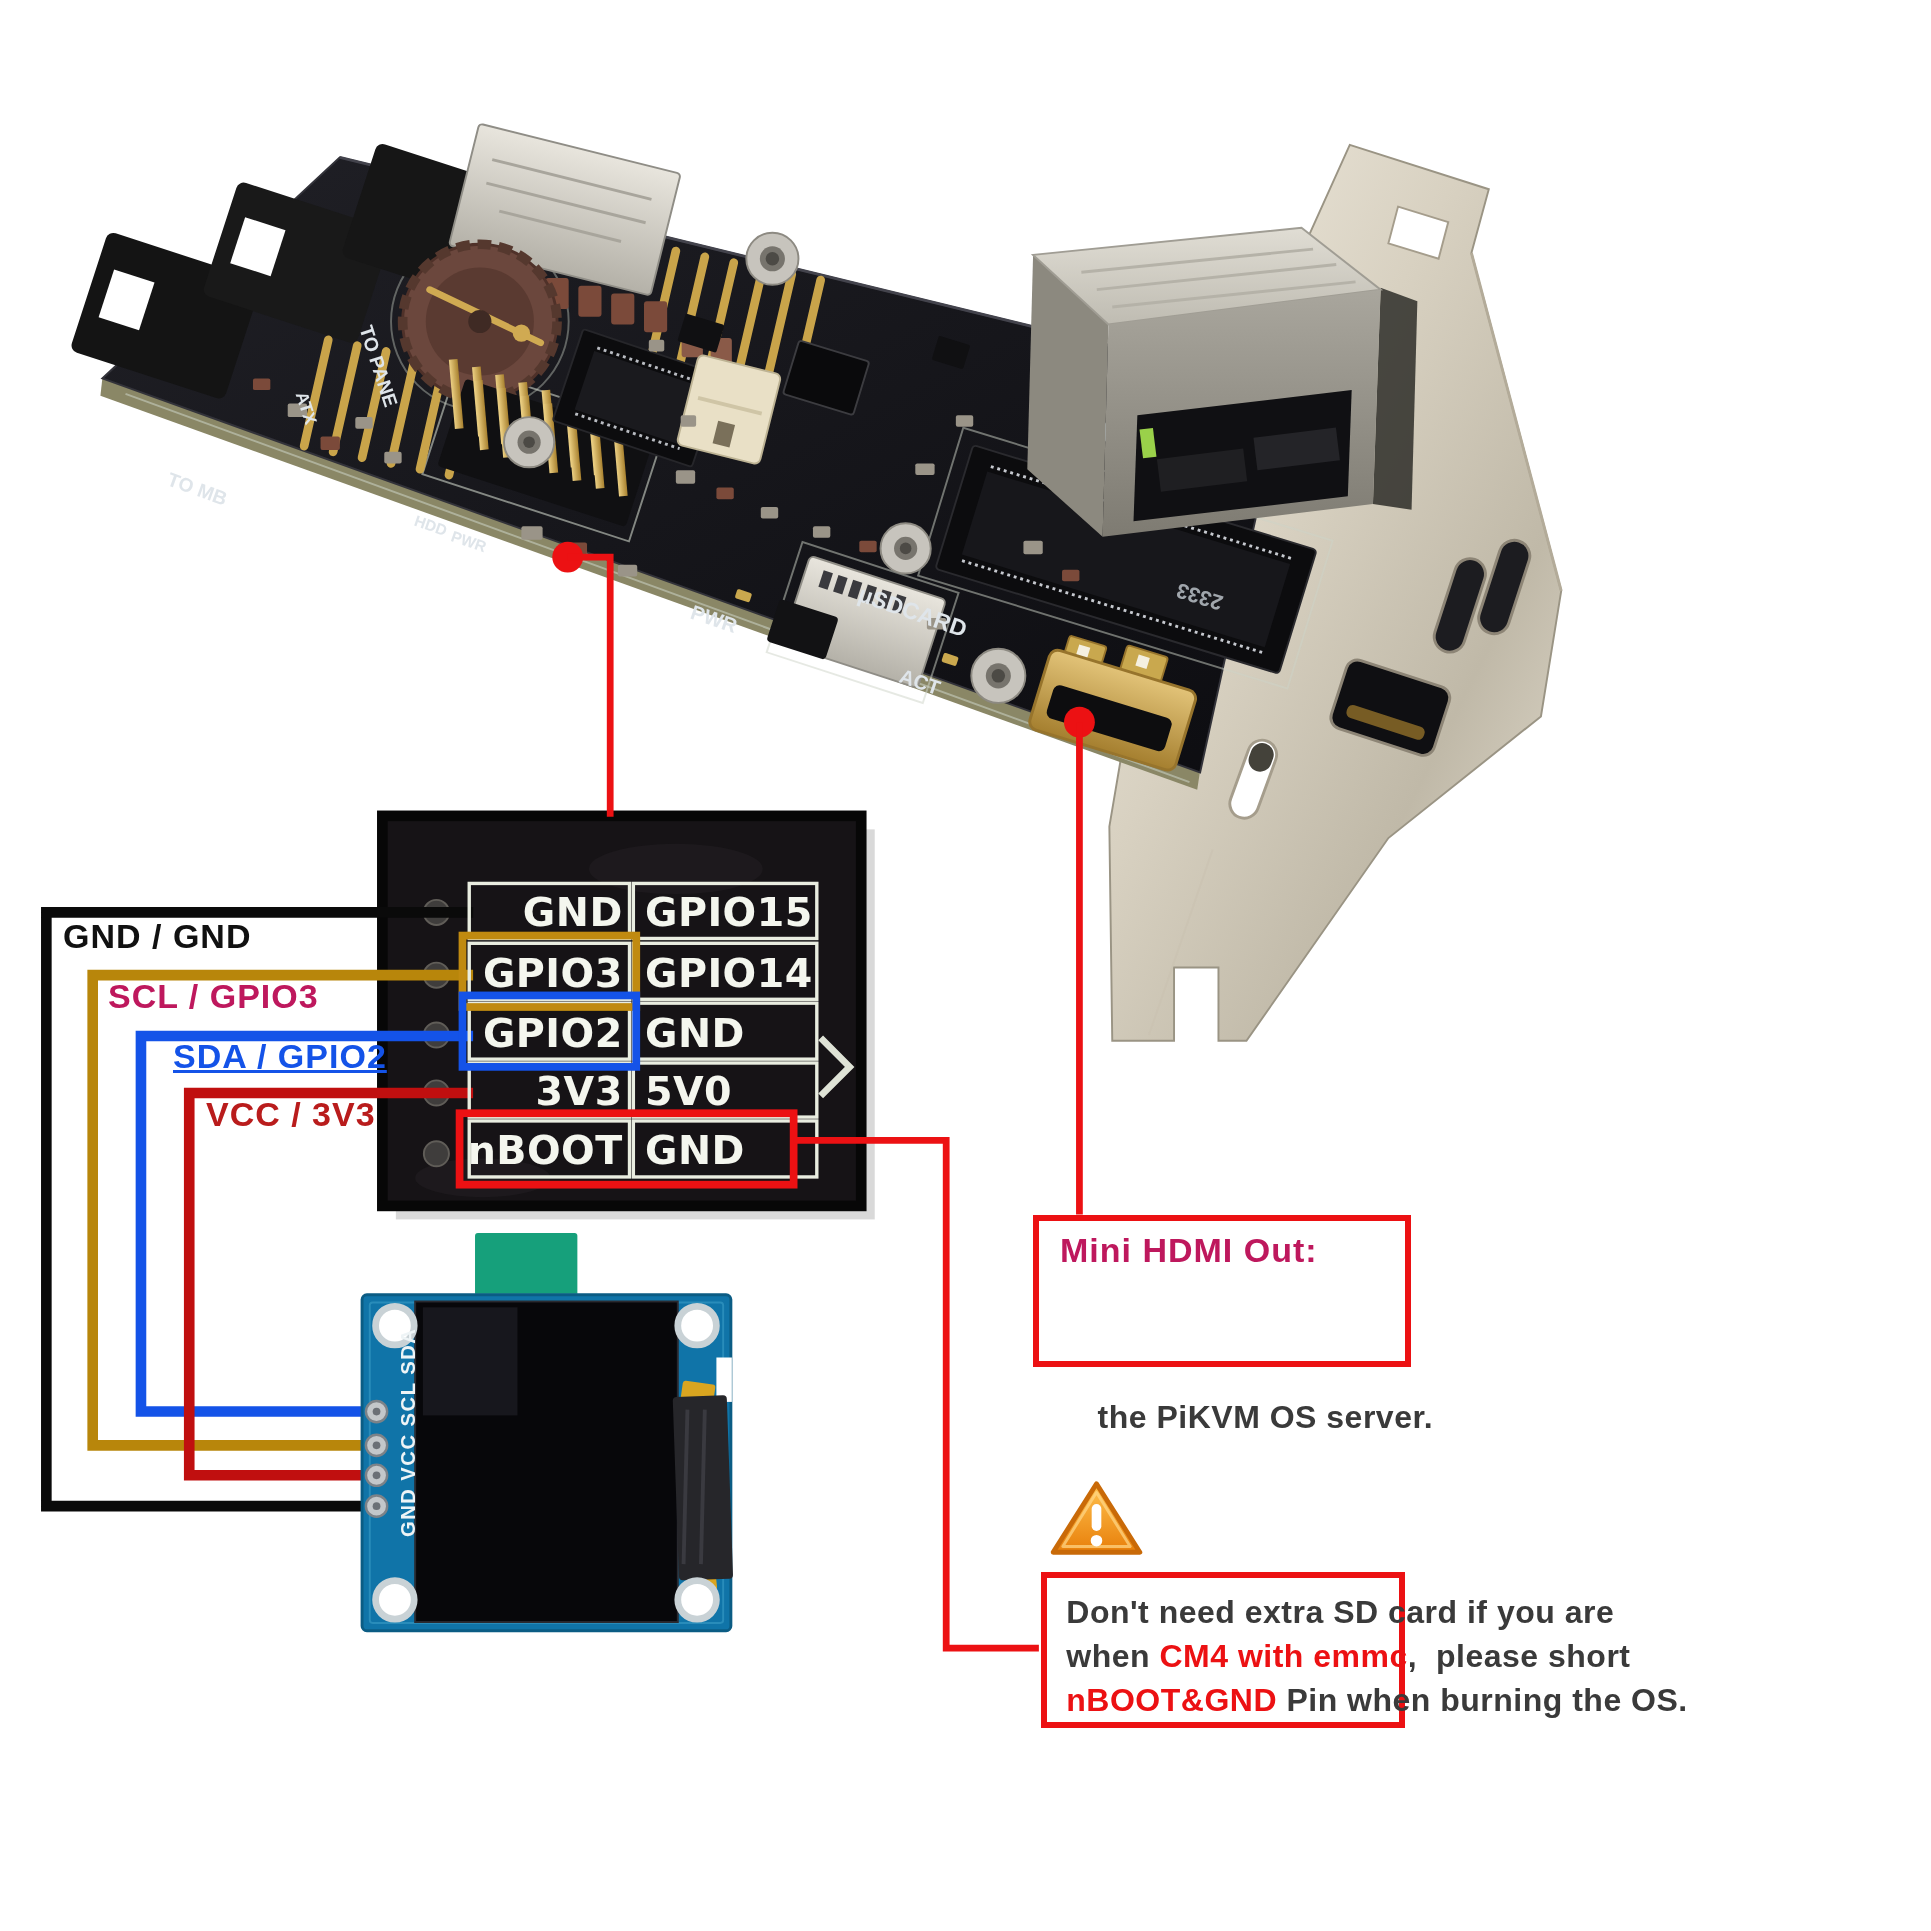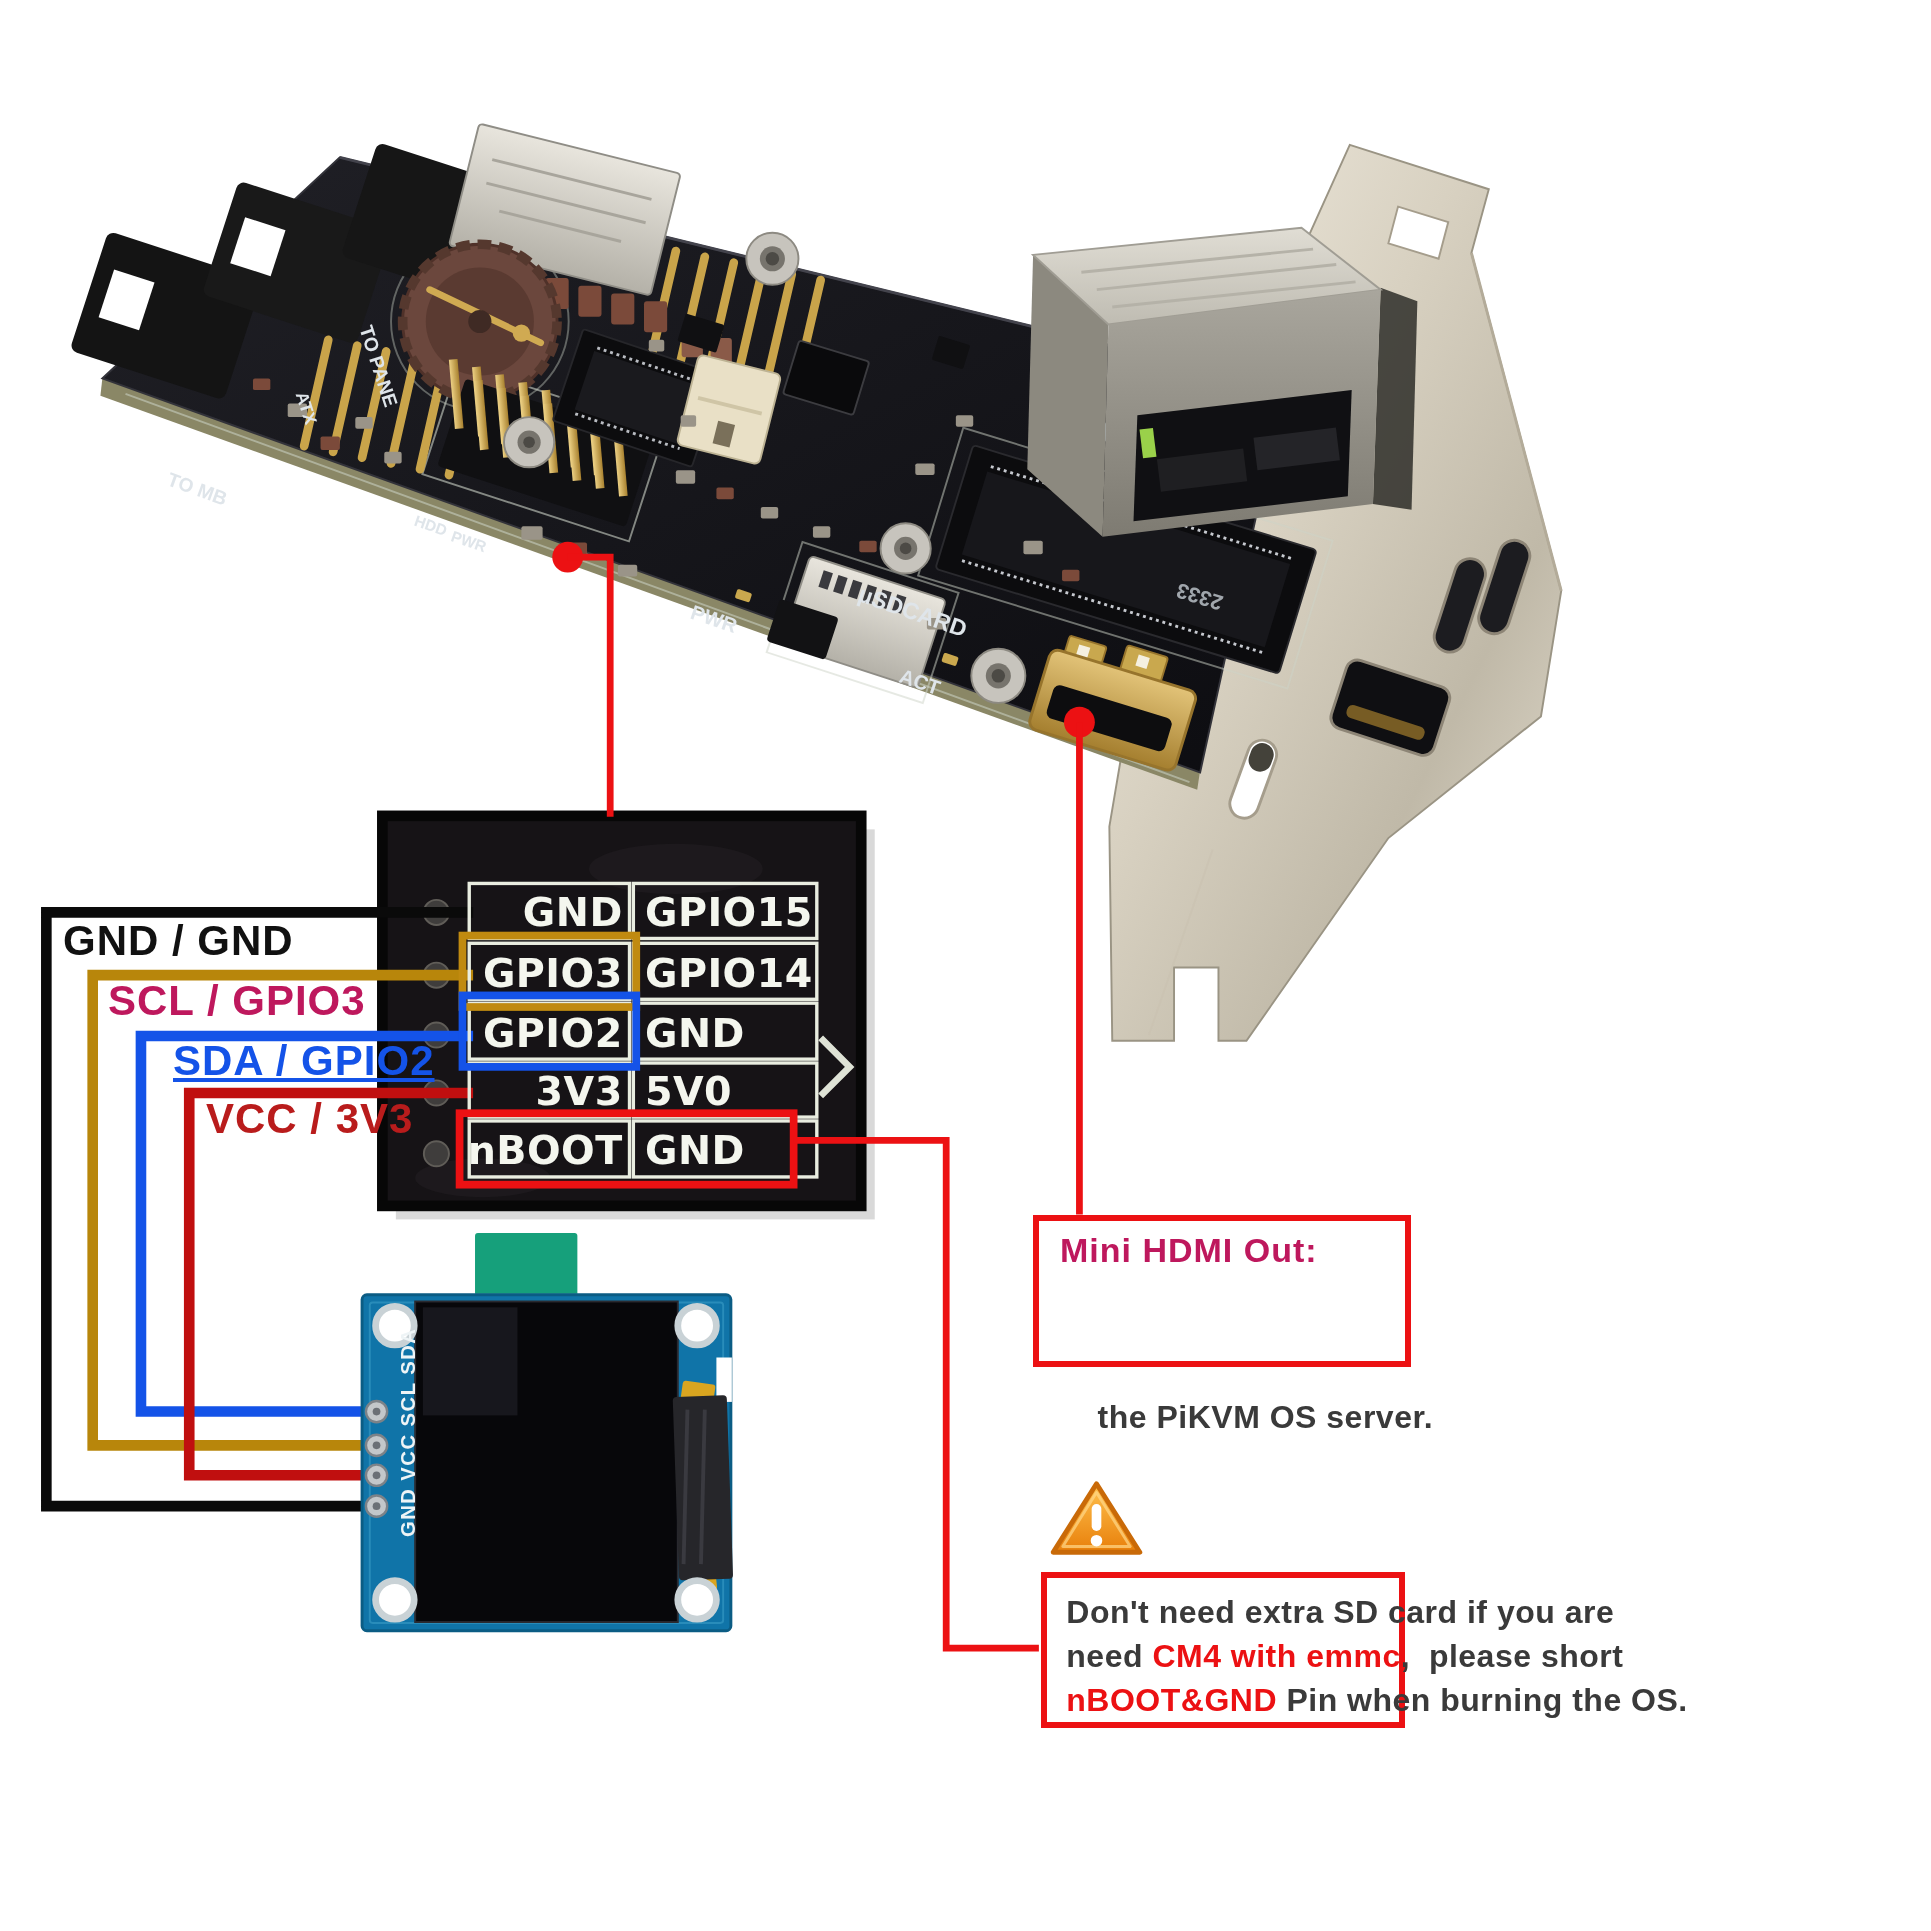--- a/index.html
+++ b/index.html
@@ -1,19 +1,19 @@
 <!DOCTYPE html>
 <html><head>
 <meta charset="utf-8">
 <style>
   html,body{margin:0;padding:0;background:#ffffff;}
   .stage{position:relative;width:1931px;height:1931px;background:#ffffff;overflow:hidden;
          font-family:"Liberation Sans", sans-serif;}
   .stage > svg{position:absolute;left:0;top:0;}
-  .wire-label{position:absolute;font-weight:bold;font-size:42px;letter-spacing:1px;white-space:pre;text-align:center;}
+  .wire-label{position:absolute;font-weight:bold;font-size:34px;letter-spacing:1px;white-space:pre;text-align:center;}
   .lbl-gnd{color:#111111;}
   .lbl-scl{color:#be185d;}
   .lbl-sda{color:#1453e8;}
   .lbl-vcc{color:#b91c1c;}
   .callout{position:absolute;background:#ffffff;border:6.8px solid #ec1113;box-sizing:border-box;}
   .callout-hdmi{left:1033px;top:1215px;width:378px;height:152px;padding:9.7px 0 0 21px;}
   .callout-hdmi .title{color:#be185d;font-weight:bold;font-size:34px;letter-spacing:1px;}
   .callout-hdmi .body{color:#3a3a3a;font-weight:bold;font-size:32px;line-height:42px;letter-spacing:0.5px;white-space:pre;}
   .callout-warning{left:1041px;top:1572px;width:364px;height:156px;padding:11.6px 0 0 19.3px;}
   .warning-line{color:#3a3a3a;font-weight:bold;font-size:32px;line-height:44px;letter-spacing:0.5px;white-space:pre;}
@@ -412,18 +412,18 @@
   <svg width="97" height="79" viewBox="0 0 100 82">
     <path d="M50,5 L95,76 L5,76 Z" fill="url(#orangeGrad)" stroke="#c96a08" stroke-width="5" stroke-linejoin="round"></path>
     <path d="M50,14 L85,70 L15,70 Z" fill="none" stroke="#ffd98a" stroke-width="3" stroke-linejoin="round" opacity="0.7"></path>
     <rect x="45" y="26" width="10" height="28" rx="5" fill="#ffffff"></rect>
     <circle cx="50" cy="64" r="6" fill="#ffffff"></circle>
   </svg>
 </div>
 
 <div class="callout callout-warning">
   <div class="warning-line"><span>Don't need extra SD card if you are</span></div>
-  <div class="warning-line"><span>need </span><span class="red">CM4 with emmc</span><span>,  please short</span></div>
+  <div class="warning-line"><span>when </span><span class="red">CM4 with emmc</span><span>,  please short</span></div>
   <div class="warning-line"><span class="red">nBOOT&amp;GND</span><span> Pin when burning the OS.</span></div>
 </div>
 
 </div>
 
 
 </body></html>

